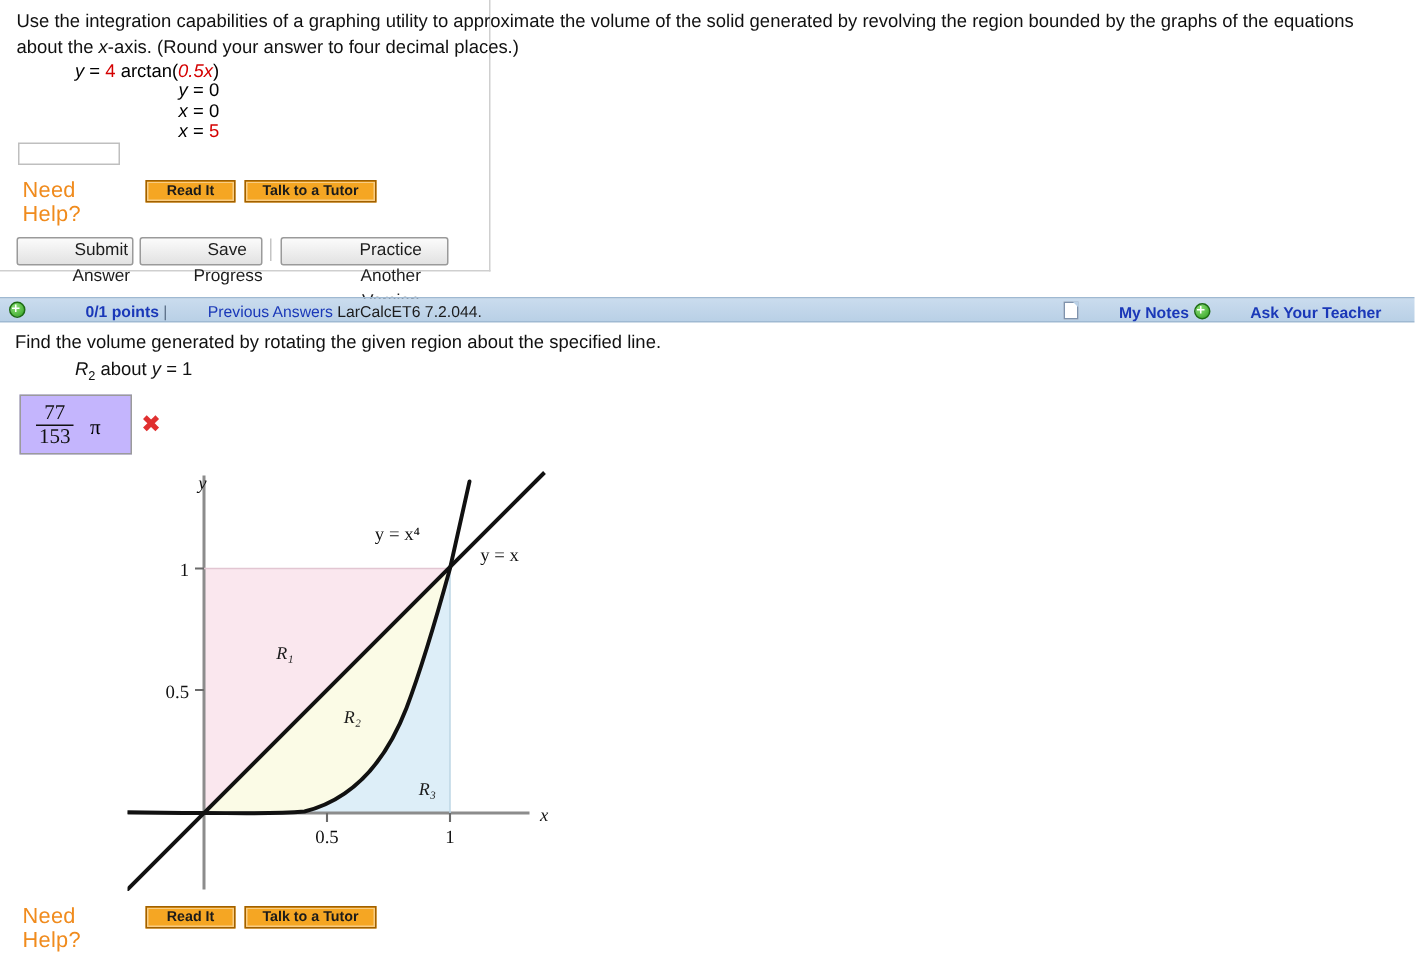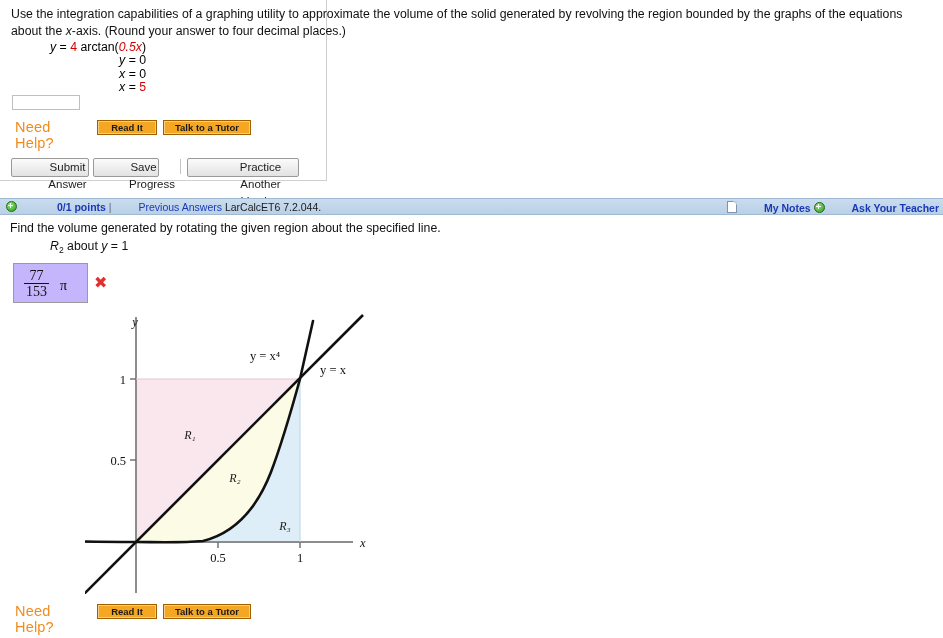--- a/index.html
+++ b/index.html
@@ -153,33 +153,33 @@
   <input id="q1-answerbox" type="text" value="" style="">
 
   <div class="needhelp" style="left:15px;top:119px;">
     <span class="nh-label">Need Help?</span>
     <div class="helpbtn" style="left:82px;width:60px;">Read It</div>
     <div class="helpbtn" style="left:148px;width:88px;">Talk to a Tutor</div>
   </div>
 </div>
 
 <div class="btn" style="left:11px;top:158px;width:78px;">Submit Answer</div>
-<div class="btn" style="left:93px;top:158px;width:66px;">Save Progress</div>
+<div class="btn" style="left:93px;top:158px;width:82px;">Save Progress</div>
 <div id="btn-divider"></div>
 <div class="btn" style="left:187px;top:158px;width:112px;">Practice Another Version</div>
 
 <div id="q2-header">
   <span class="hdr-text" style="left:6px;">
     <span class="dot-icon"></span>
     <span style="color:#1a38b8;font-weight:bold;padding-left:37px;">0/1 points</span>
     <span style="color:#5a6e86;">|</span>
     <a href="#" class="bluelink">Previous Answers</a>
     <span style="color:#1b1b1b;text-align:right;">LarCalcET6 7.2.044.</span>
   </span>
-  <span class="hdr-text" style="right:4px;text-align:right;">
+  <span class="hdr-text" style="right:22px;text-align:right;">
     <span class="page-icon"></span>
     <a href="#" class="bluelink" style="font-weight:bold;">My Notes</a>
     <span class="dot-icon"></span>
     <a href="#" class="bluelink" style="font-weight:bold;">Ask Your Teacher</a>
   </span>
 </div>
 
 <div id="q2-instr">Find the volume generated by rotating the given region about the specified line.</div>
 
 <div id="q2-sub"><i>R</i><span class="sub">2</span><span> about </span><i>y</i><span> = 1</span></div>

